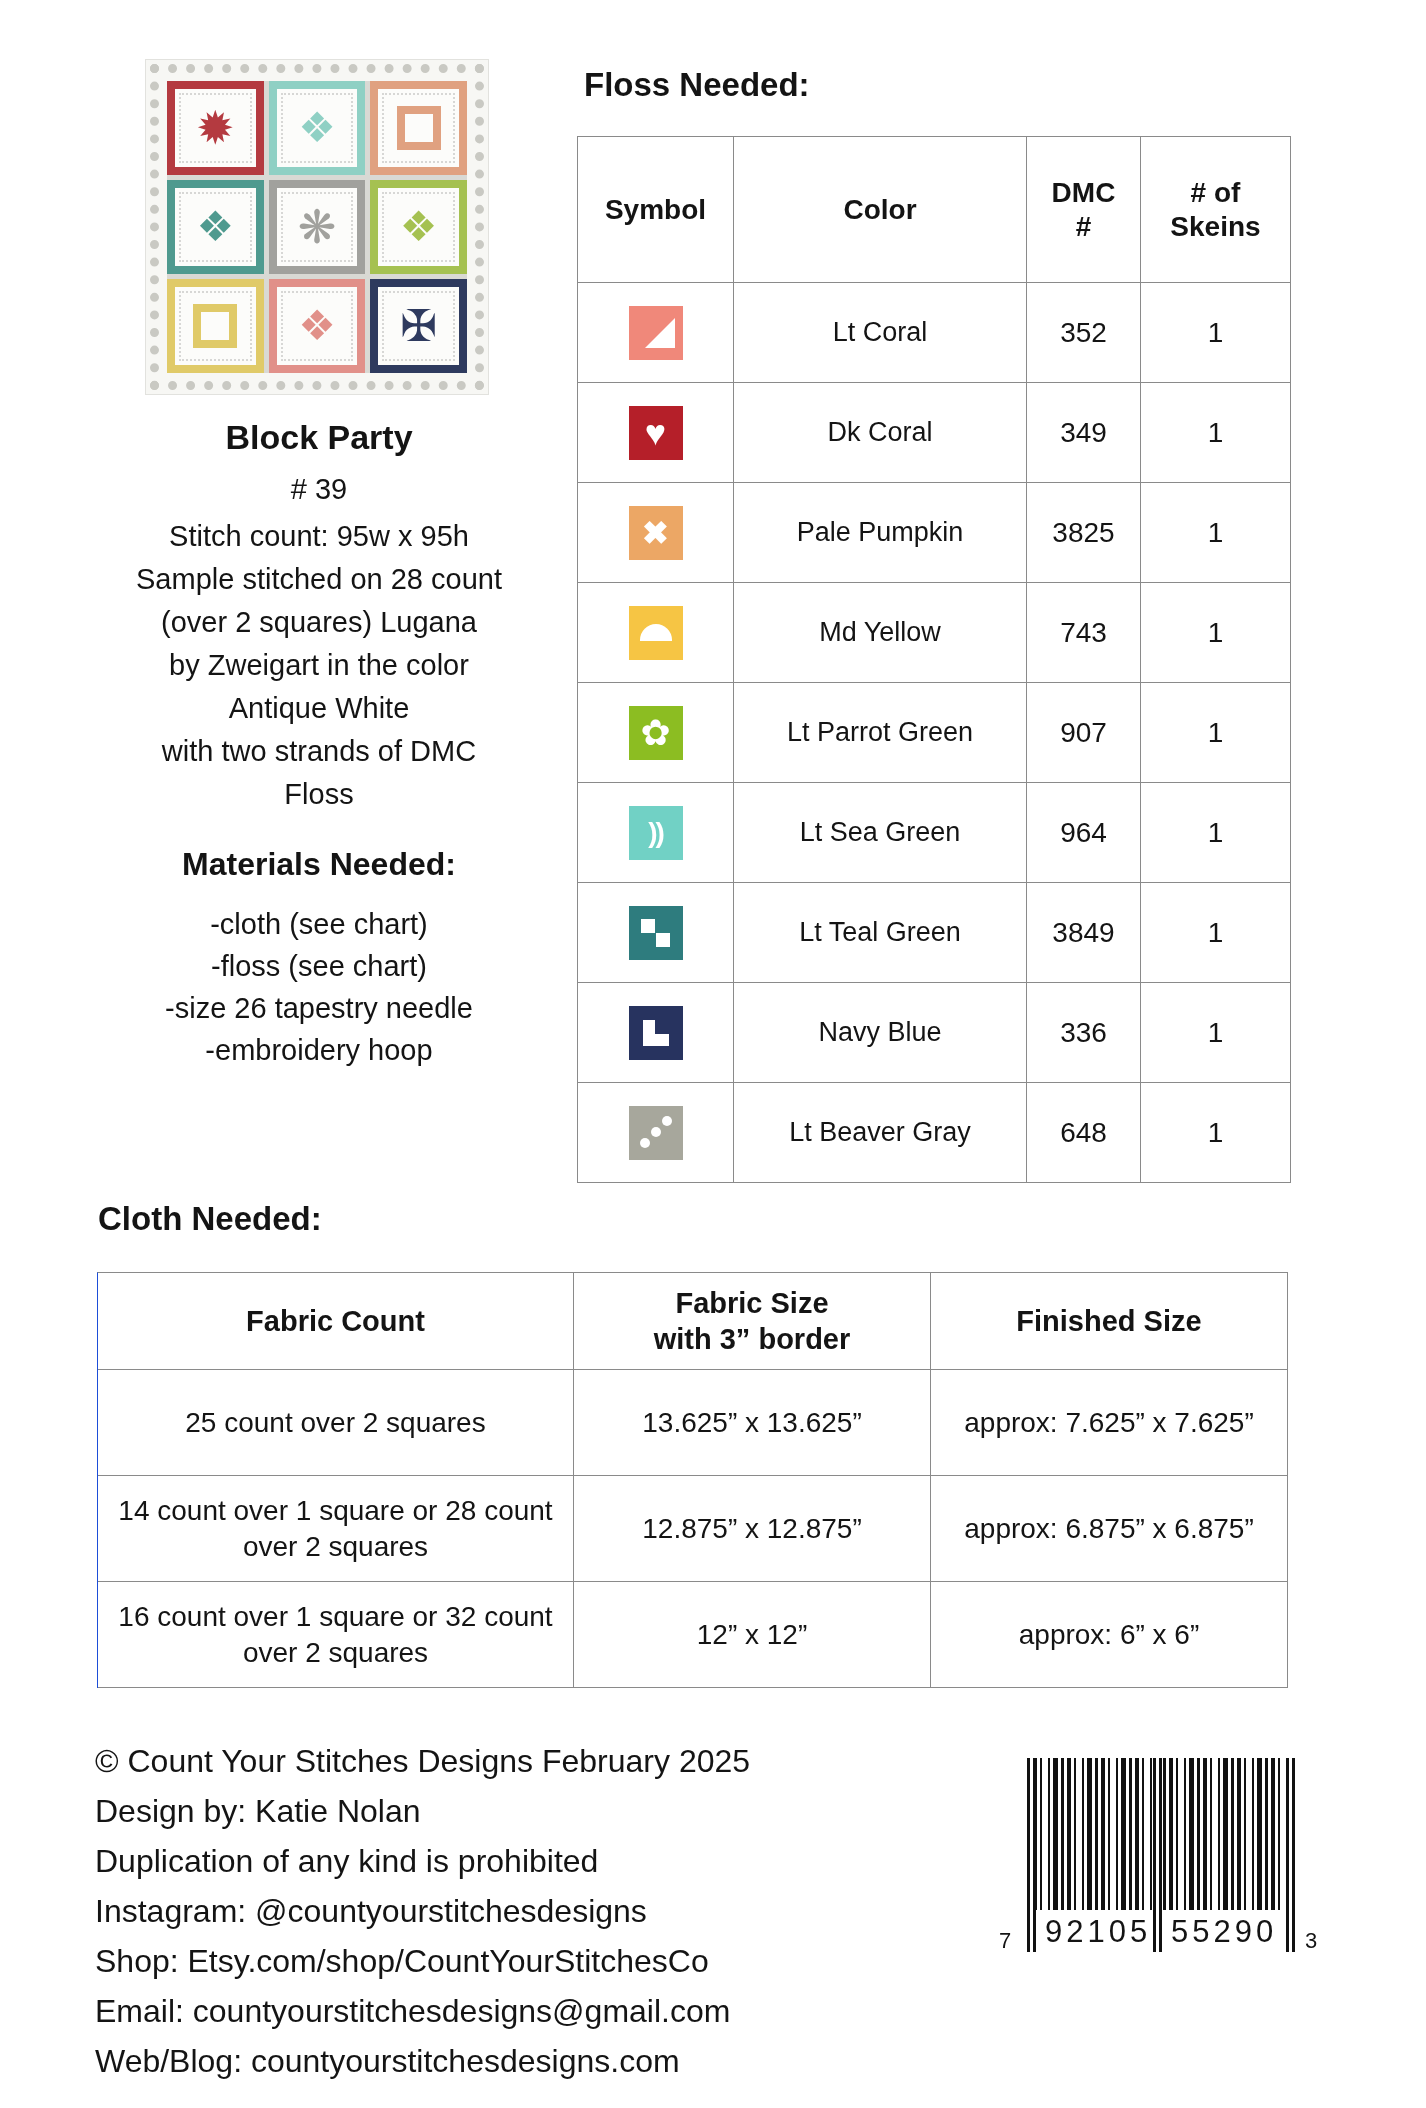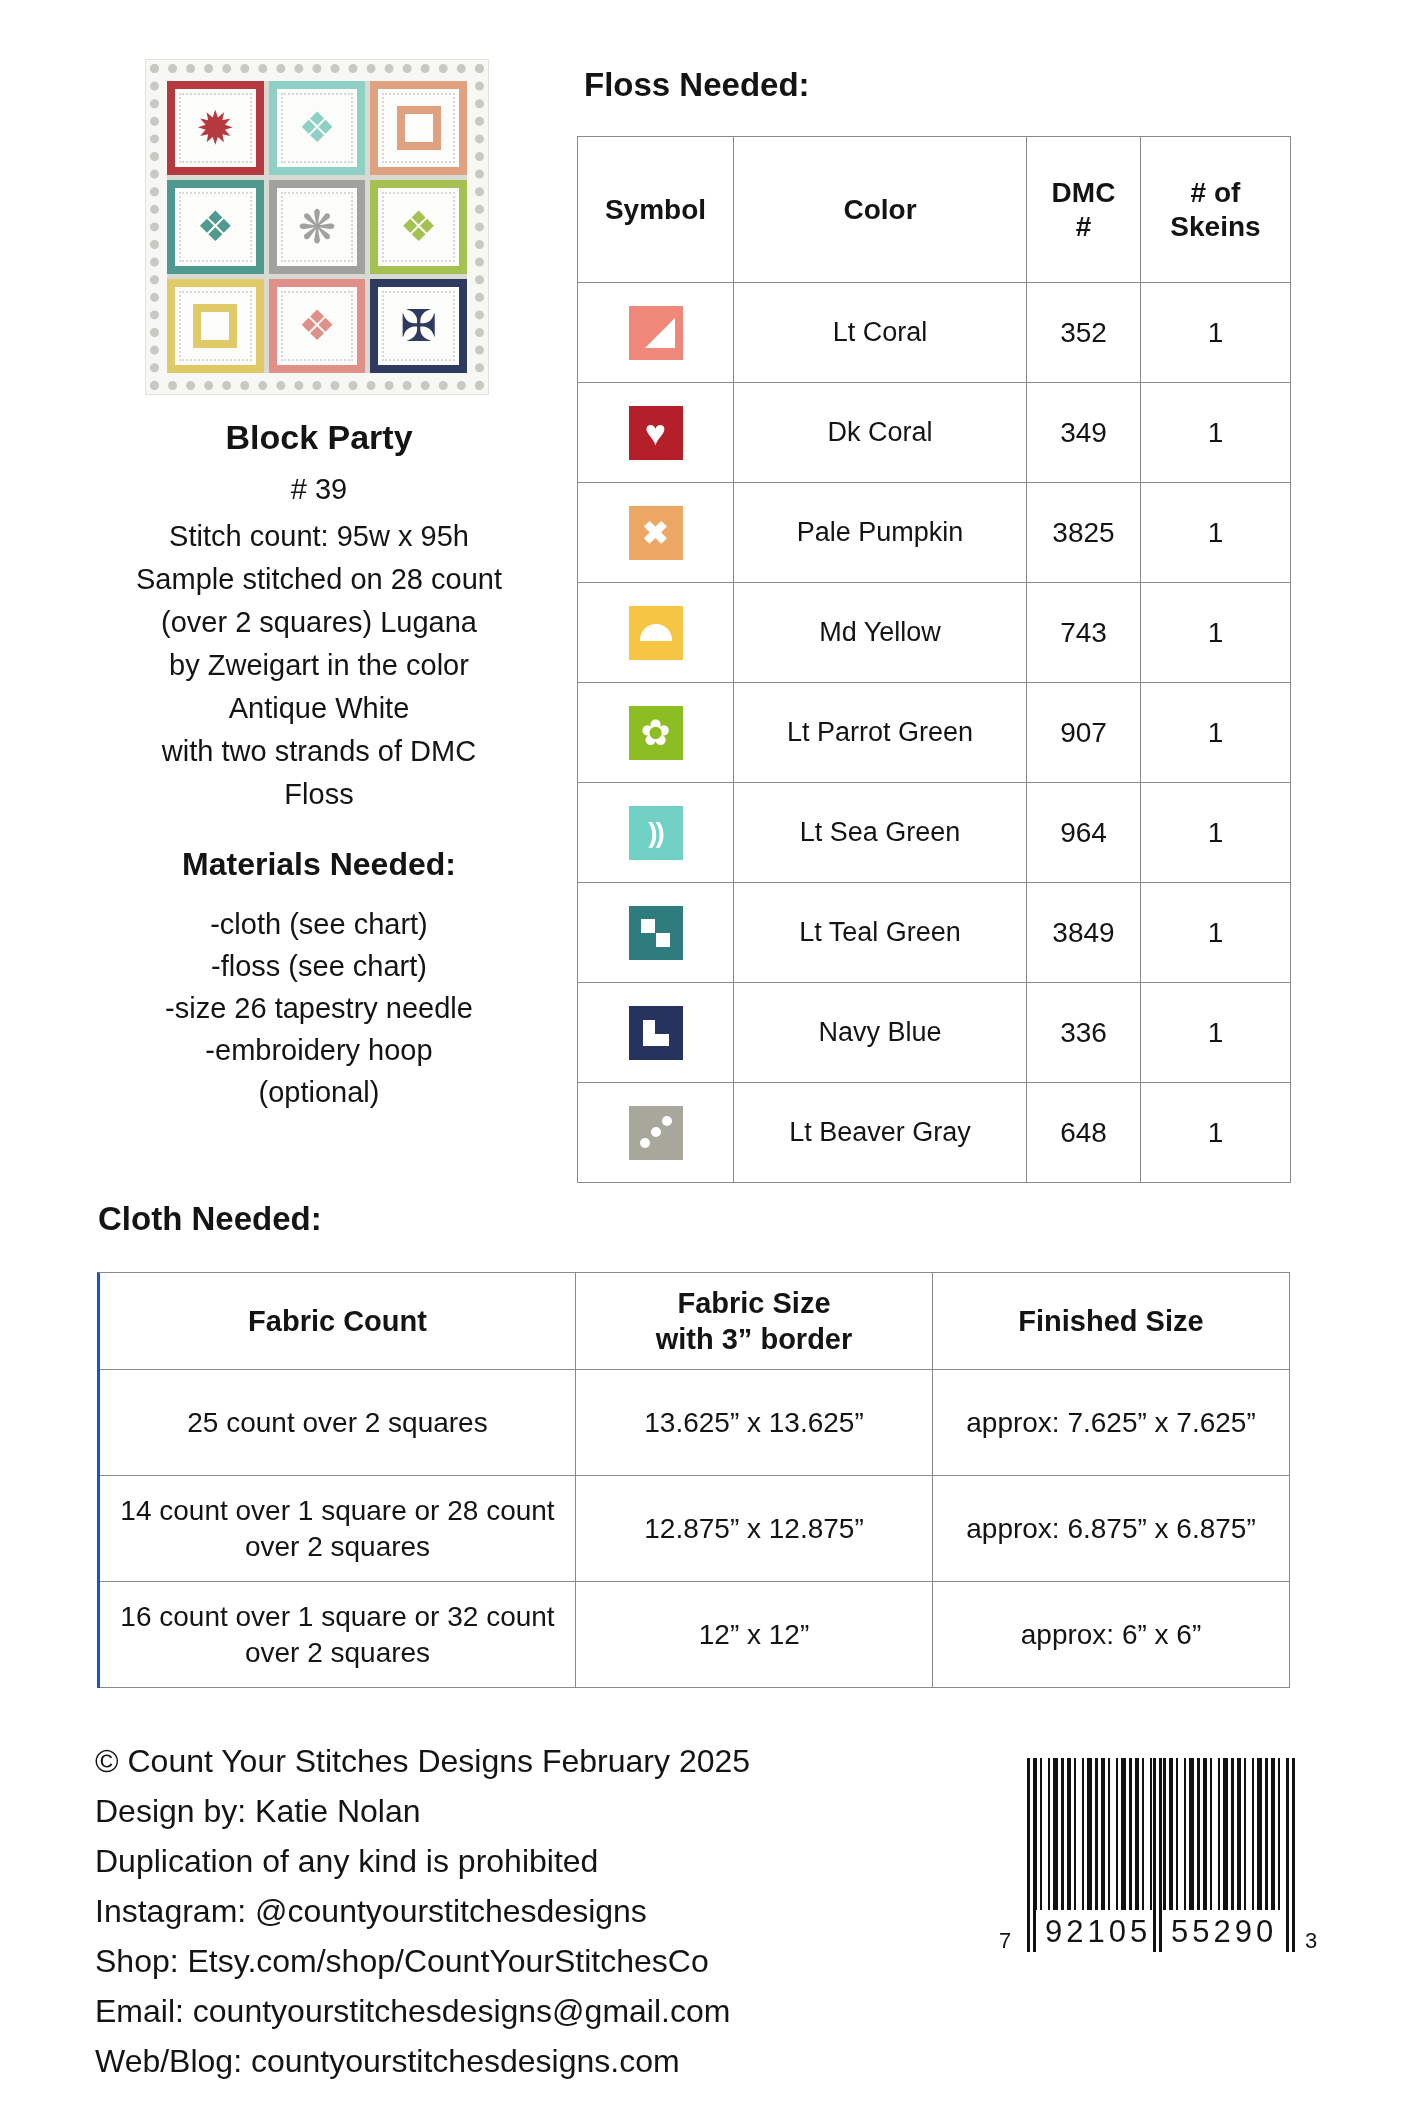--- a/index.html
+++ b/index.html
@@ -61,21 +61,21 @@
   .i-dots .d{position:absolute;width:10px;height:10px;border-radius:50%;background:#fff;}
   .i-dots .d1{left:1px;top:22px;}
   .i-dots .d2{left:12px;top:11px;}
   .i-dots .d3{left:23px;top:0px;}
 
   
   .cloth-head{position:absolute;left:98px;top:1200px;font-size:33px;font-weight:bold;}
   .cloth-table{position:absolute;left:97px;top:1272px;display:grid;
     grid-template-columns:476px 357px 357px;
     grid-template-rows:97px 106px 106px 106px;
-    border-top:1px solid #8a8a8a;border-left:3px solid #1d4ed8;background:#fff;}
+    border-top:1px solid #8a8a8a;border-left:1px solid #1d4ed8;background:#fff;}
   .ccell{border-right:1px solid #8a8a8a;border-bottom:1px solid #8a8a8a;
     display:flex;flex-direction:column;align-items:center;justify-content:center;
     text-align:center;font-size:28px;line-height:36px;padding:0 18px;box-sizing:border-box;}
   .chead{font-weight:bold;font-size:29px;line-height:36px;}
 
   
   .footer{position:absolute;left:95px;top:1736px;width:880px;}
   .f-line{font-size:32px;line-height:50px;}
 
   
@@ -153,21 +153,20 @@
   <div class="lp-line">by Zweigart in the color</div>
   <div class="lp-line">Antique White</div>
   <div class="lp-line">with two strands of DMC</div>
   <div class="lp-line">Floss</div>
 
   <div class="mat-head">Materials Needed:</div>
   <div class="mat-item">-cloth (see chart)</div>
   <div class="mat-item">-floss (see chart)</div>
   <div class="mat-item">-size 26 tapestry needle</div>
   <div class="mat-item">-embroidery hoop</div>
-  <div class="mat-item">(optional)</div>
 </div>
 
 <div class="floss-head">Floss Needed:</div>
 
 <div class="floss-table">
 
   <div class="fcell fhead">
       <span>Symbol</span>
     </div>
   <div class="fcell fhead">

